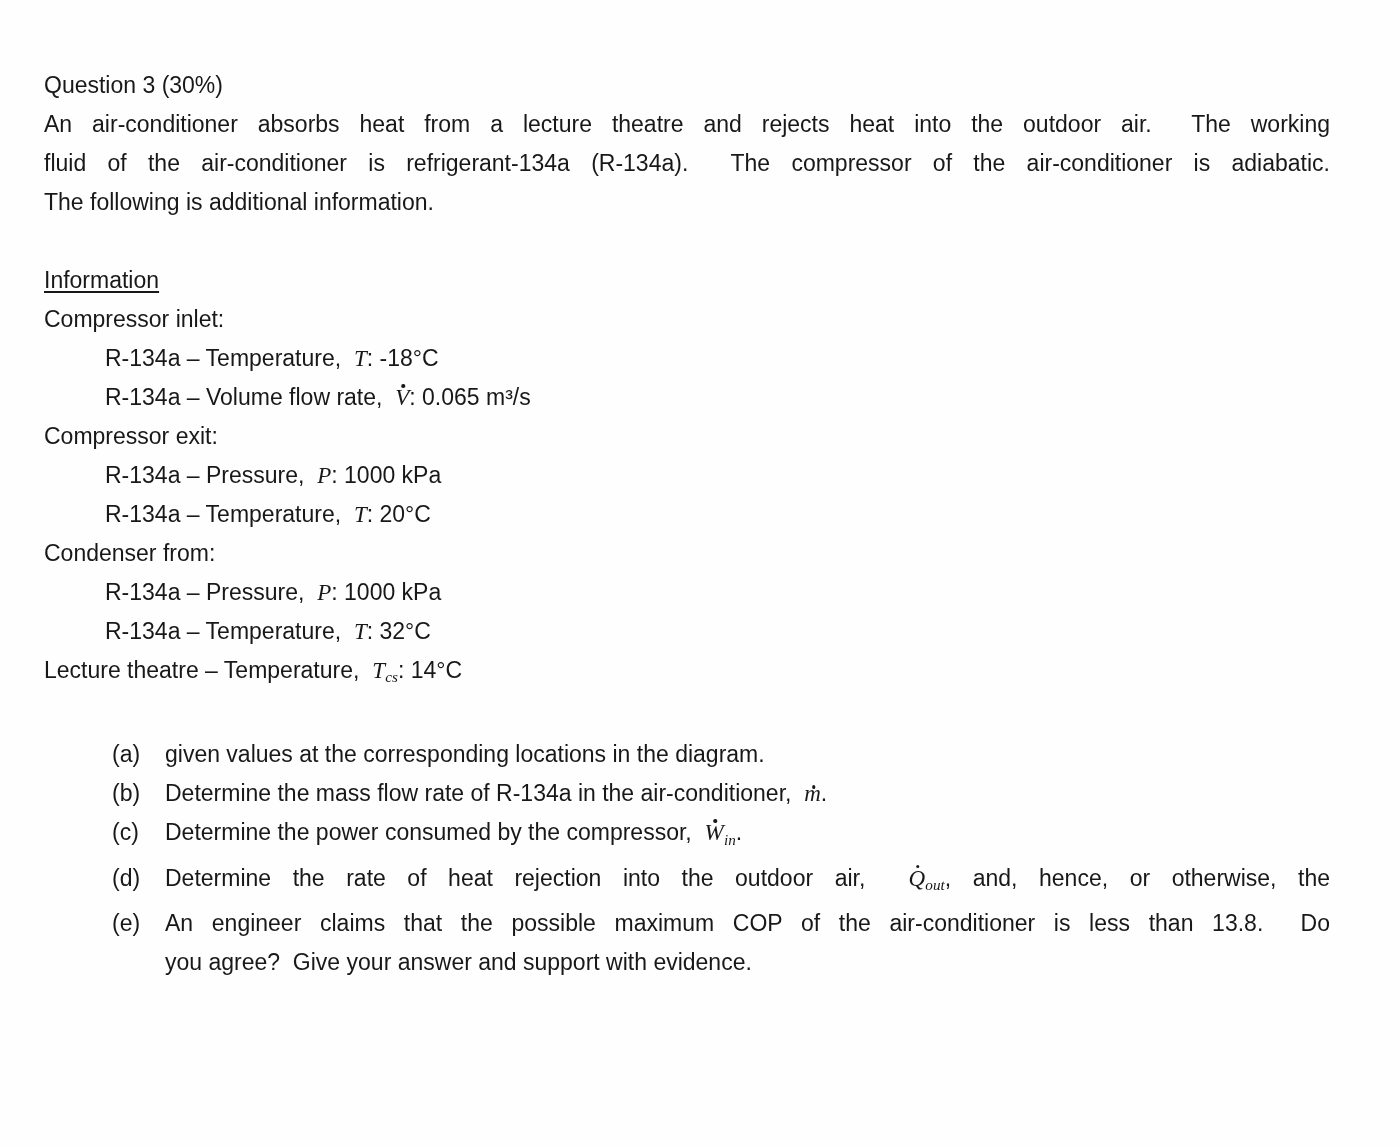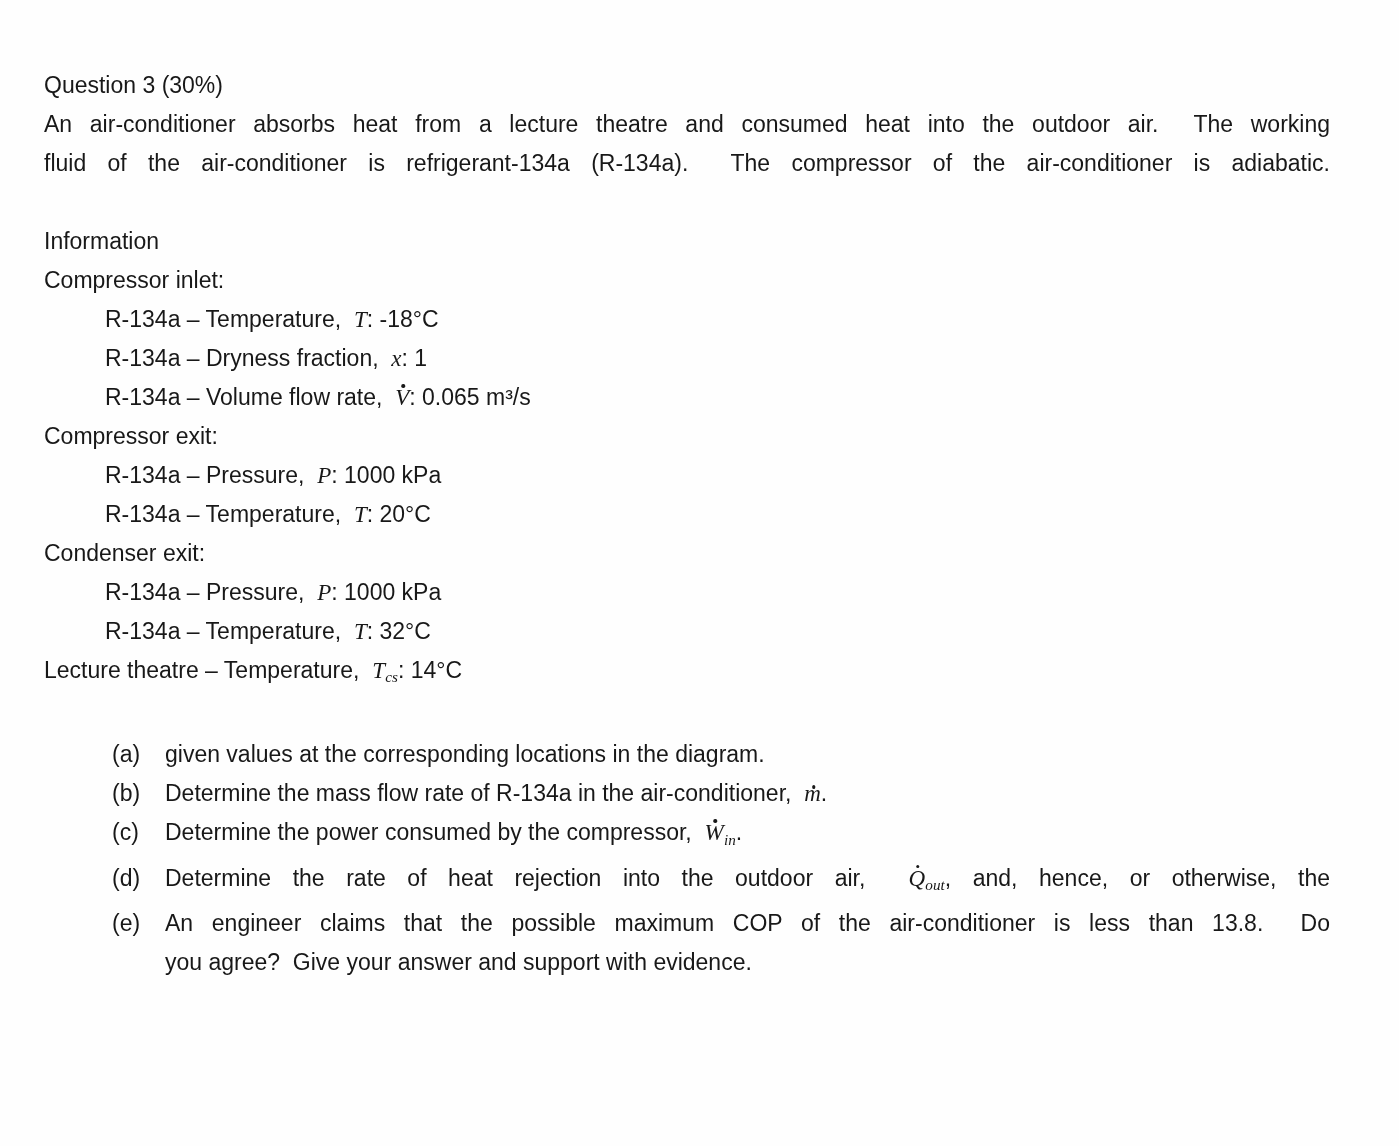--- a/index.html
+++ b/index.html
@@ -20,20 +20,21 @@
     line-height: 39px;
     white-space: pre-wrap;
   }
   .jline {
     text-align: justify;
     text-align-last: justify;
   }
   .ind1 { padding-left: 61px; }
   .spacer { height: 39px; }
   .heading .u {
+    text-decoration: underline;
     text-underline-offset: 3px;
   }
   .part {
     display: flex;
     margin-left: 68px;
   }
   .plabel {
     flex: 0 0 53px;
     width: 53px;
     line-height: 39px;
@@ -68,34 +69,34 @@
     vertical-align: -0.28em;
     margin-left: 0.02em;
   }
 </style>
 </head>
 <body>
 
 <div class="page">
   <div class="line">Question 3 (30%)</div>
   <div id="intro">
-      <div class="line jline"><span class="txt">An air-conditioner absorbs heat from a lecture theatre and consumed heat into the outdoor air.  The working</span></div>
+      <div class="line jline"><span class="txt">An air-conditioner absorbs heat from a lecture theatre and rejects heat into the outdoor air.  The working</span></div>
       <div class="line jline"><span class="txt">fluid of the air-conditioner is refrigerant-134a (R-134a).  The compressor of the air-conditioner is adiabatic.</span></div>
+      <div class="line"><span class="txt">The following is additional information.</span></div>
     </div>
   <div class="spacer"></div>
   <div class="line heading"><span class="u">Information</span></div>
   <div id="info-lines">
       <div class="line"><span class="txt">Compressor inlet:</span></div>
       <div class="line ind1"><span class="txt">R-134a – Temperature,  </span><span class="math"><span class="mvar">T</span></span><span class="txt">: -18°C</span></div>
-      <div class="line ind1"><span class="txt">R-134a – Dryness fraction,  </span><span class="math"><span class="mvar">x</span></span><span class="txt">: 1</span></div>
       <div class="line ind1"><span class="txt">R-134a – Volume flow rate,  </span><span class="math"><span class="mvar">V<span class="dotc"></span></span></span><span class="txt">: 0.065 m³/s</span></div>
       <div class="line"><span class="txt">Compressor exit:</span></div>
       <div class="line ind1"><span class="txt">R-134a – Pressure,  </span><span class="math"><span class="mvar">P</span></span><span class="txt">: 1000 kPa</span></div>
       <div class="line ind1"><span class="txt">R-134a – Temperature,  </span><span class="math"><span class="mvar">T</span></span><span class="txt">: 20°C</span></div>
-      <div class="line"><span class="txt">Condenser exit:</span></div>
+      <div class="line"><span class="txt">Condenser from:</span></div>
       <div class="line ind1"><span class="txt">R-134a – Pressure,  </span><span class="math"><span class="mvar">P</span></span><span class="txt">: 1000 kPa</span></div>
       <div class="line ind1"><span class="txt">R-134a – Temperature,  </span><span class="math"><span class="mvar">T</span></span><span class="txt">: 32°C</span></div>
       <div class="line"><span class="txt">Lecture theatre – Temperature,  </span><span class="math"><span class="mvar">T</span><span class="msub">cs</span></span><span class="txt">: 14°C</span></div>
     </div>
   <div class="spacer"></div>
   <div id="parts">
       <div class="part">
         <div class="plabel">(a)</div>
         <div class="pbody">
           <div class="line"><span class="txt">given values at the corresponding locations in the diagram.</span></div>

